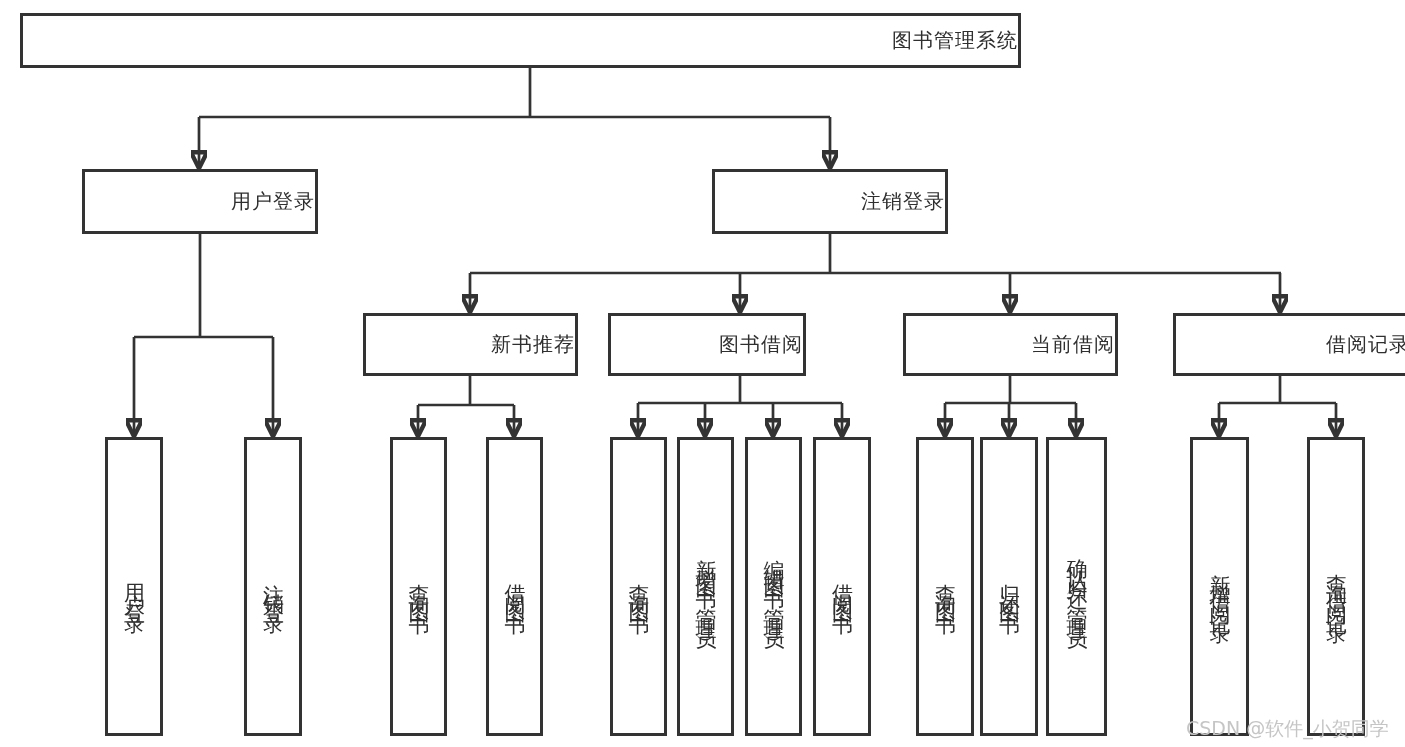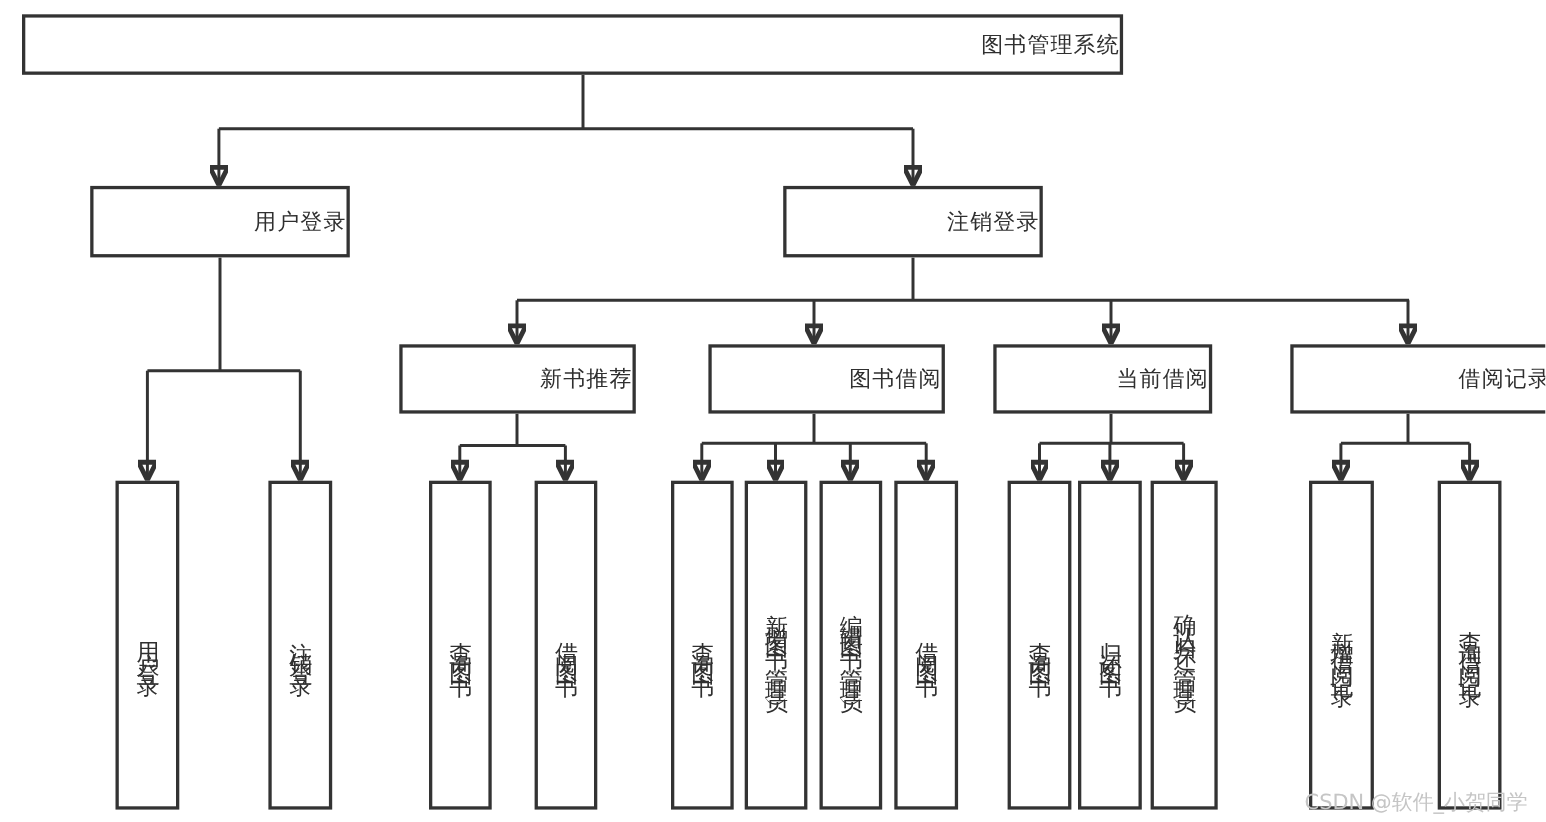--- a/index.html
+++ b/index.html
@@ -124,24 +124,24 @@
   <div class="hbox" style="left:82px; top:169px; width:236px; height:65px;">
     <span>用户登录</span>
   </div>
   <div class="hbox" style="left:712px; top:169px; width:236px; height:65px;">
     <span>注销登录</span>
   </div>
 
   <div class="hbox" style="left:363px; top:313px; width:215px; height:63px;font-family:Liberation Mono, monospace;">
     <span>新书推荐</span>
   </div>
-  <div class="hbox" style="left:644px; top:313px; width:215px; height:63px;">
+  <div class="hbox" style="left:608px; top:313px; width:198px; height:63px;">
     <span>图书借阅</span>
   </div>
-  <div class="hbox" style="left:903px; top:313px; width:199px; height:63px;">
+  <div class="hbox" style="left:903px; top:313px; width:215px; height:63px;">
     <span>当前借阅</span>
   </div>
   <div class="hbox" style="left:1173px; top:313px; width:240px; height:63px;">
     <span>借阅记录</span>
   </div>
 
   <div class="vbox" style="left:105px; width:58px;">
     <span>用户登录</span>
   </div>
   <div class="vbox" style="left:244px; width:58px;">

